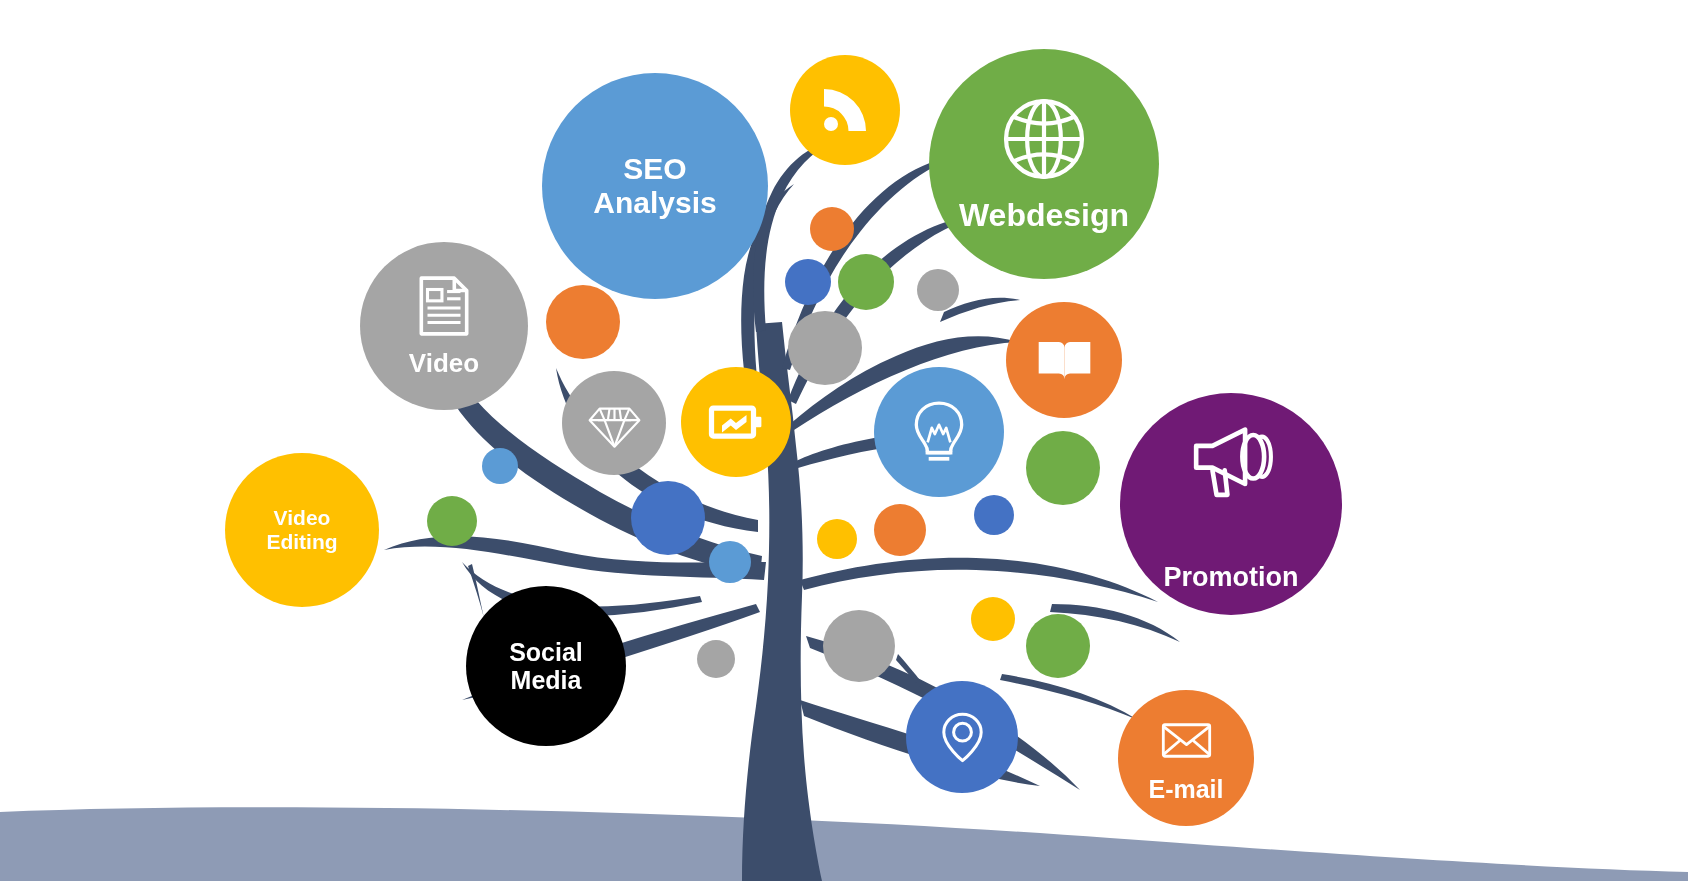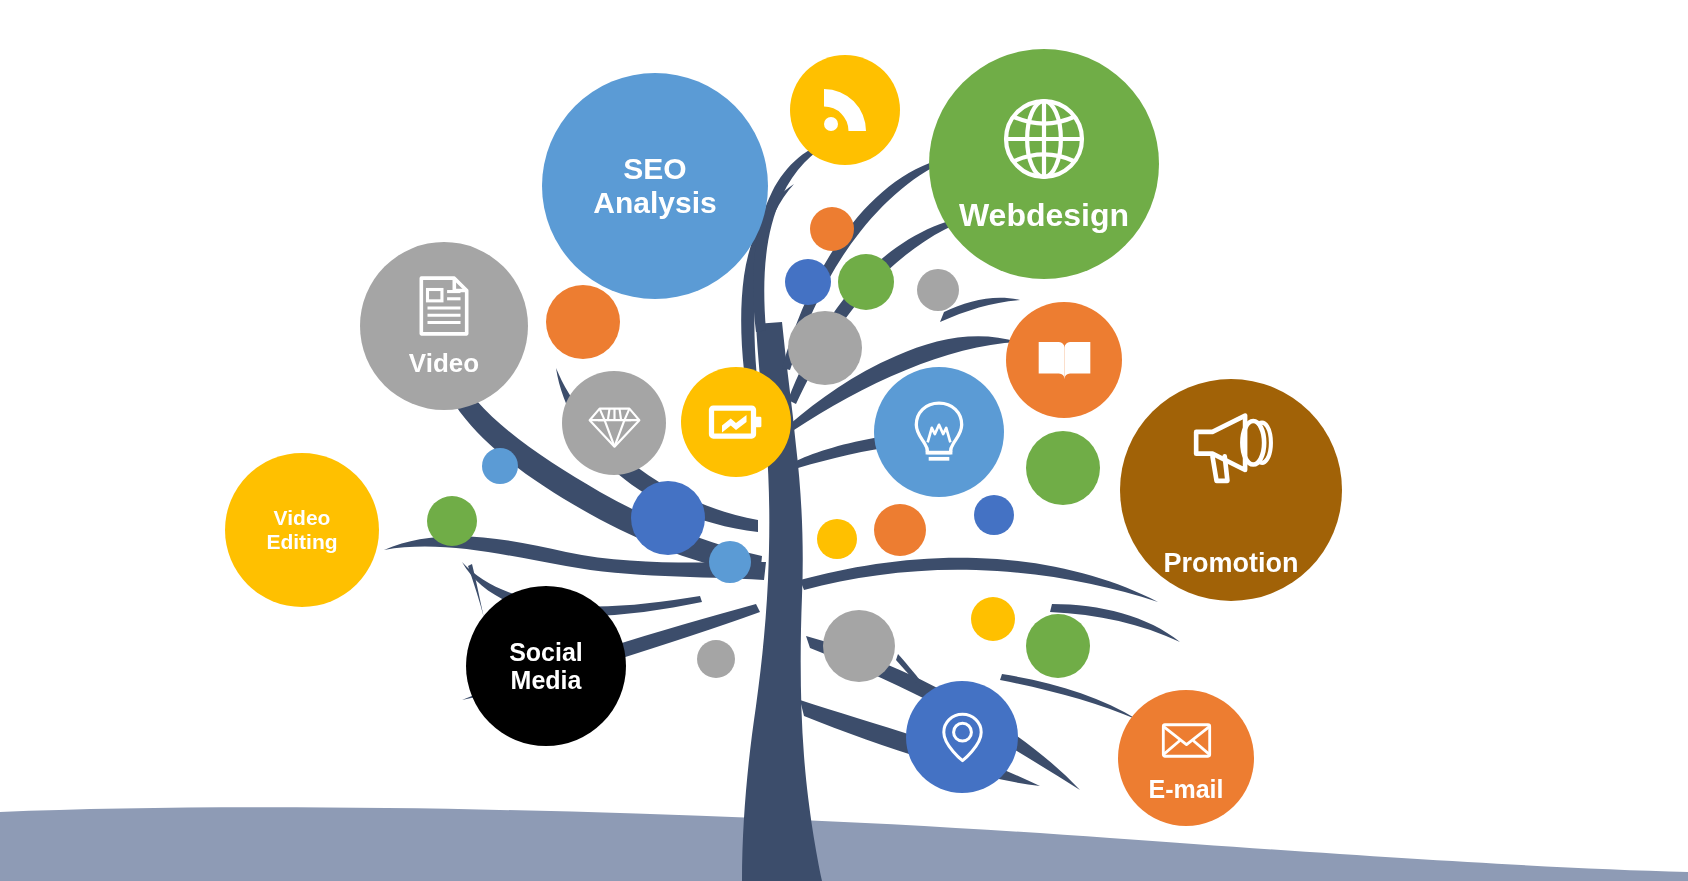--- a/index.html
+++ b/index.html
@@ -288,21 +288,21 @@
       </svg></span>
       </div>
       <div class="node" style="left: 874px; top: 367px; width: 130px; height: 130px; background: rgb(91, 155, 213);">
         <span class="glyph"><svg width="66" height="66" viewBox="0 0 64 64" fill="none" stroke="#fff" stroke-width="3.2" stroke-linejoin="round">
         <path d="M32 4 C19 4 10 13 10 25 c0 8 5 13 8 18 2 3 3 6 3 9 h22 c0 -3 1 -6 3 -9 3 -5 8 -10 8 -18 C54 13 45 4 32 4 Z"></path>
         <path d="M21 42 l4 -14 3 6 4 -9 4 9 3 -6 4 14" stroke-width="2.6"></path>
         <line x1="19" y1="52" x2="45" y2="52" stroke-width="3.6"></line>
         <line x1="22" y1="58" x2="42" y2="58" stroke-width="3.6"></line>
       </svg></span>
       </div>
-      <div class="node" style="left: 1120px; top: 379px; width: 222px; height: 222px; background: #a16207; gap: 46px;">
+      <div class="node" style="left: 1120px; top: 393px; width: 222px; height: 222px; background: #701a75; gap: 46px;">
         <span class="glyph" style="margin-bottom: 13px;"><svg width="87" height="87" viewBox="0 0 64 64" fill="none" stroke="#fff" stroke-width="3.4" stroke-linejoin="round" stroke-linecap="round">
         <path d="M6 22 h12 l24 -12 v40 l-24 -12 h-12 Z"></path>
         <path d="M18 40 l3 18 h8 l-2 -18"></path>
         <ellipse cx="48" cy="30" rx="8" ry="16"></ellipse>
         <path d="M52 16 c5 -3 9 4 9 14 s-4 17 -9 14" stroke-width="3"></path>
       </svg></span>
         <span class="label" style="font-size: 27px;">Promotion</span>
       </div>
       <div class="node" style="left: 225px; top: 453px; width: 154px; height: 154px; background: rgb(255, 192, 0);">
         <span class="label" style="font-size: 21px;">Video

